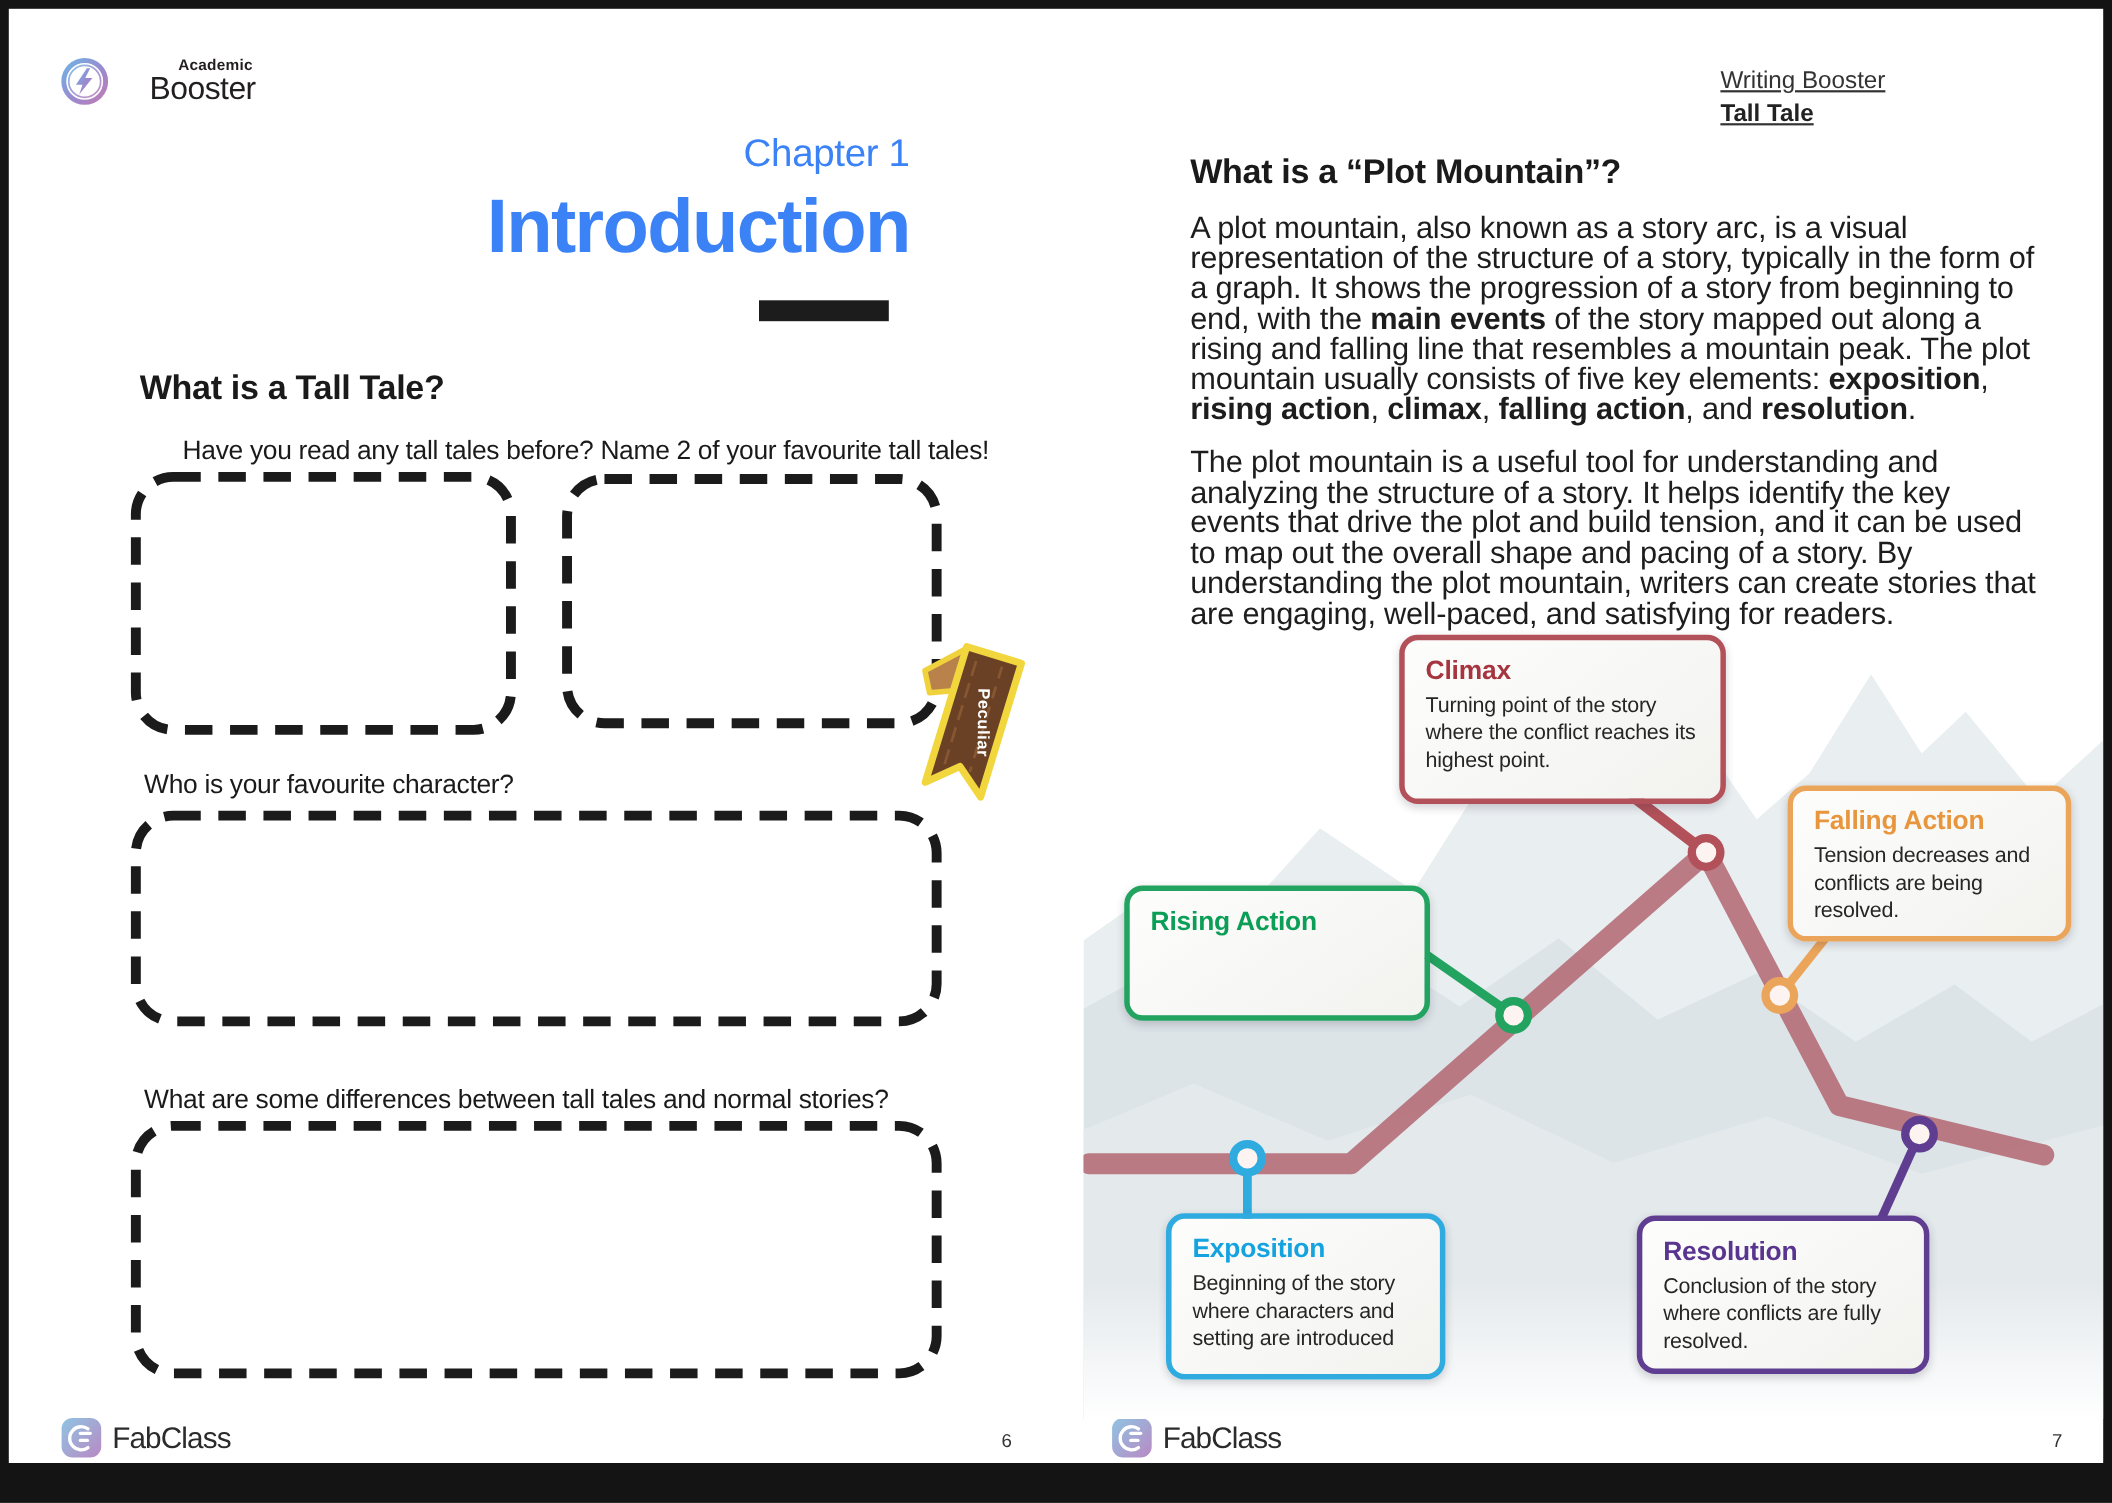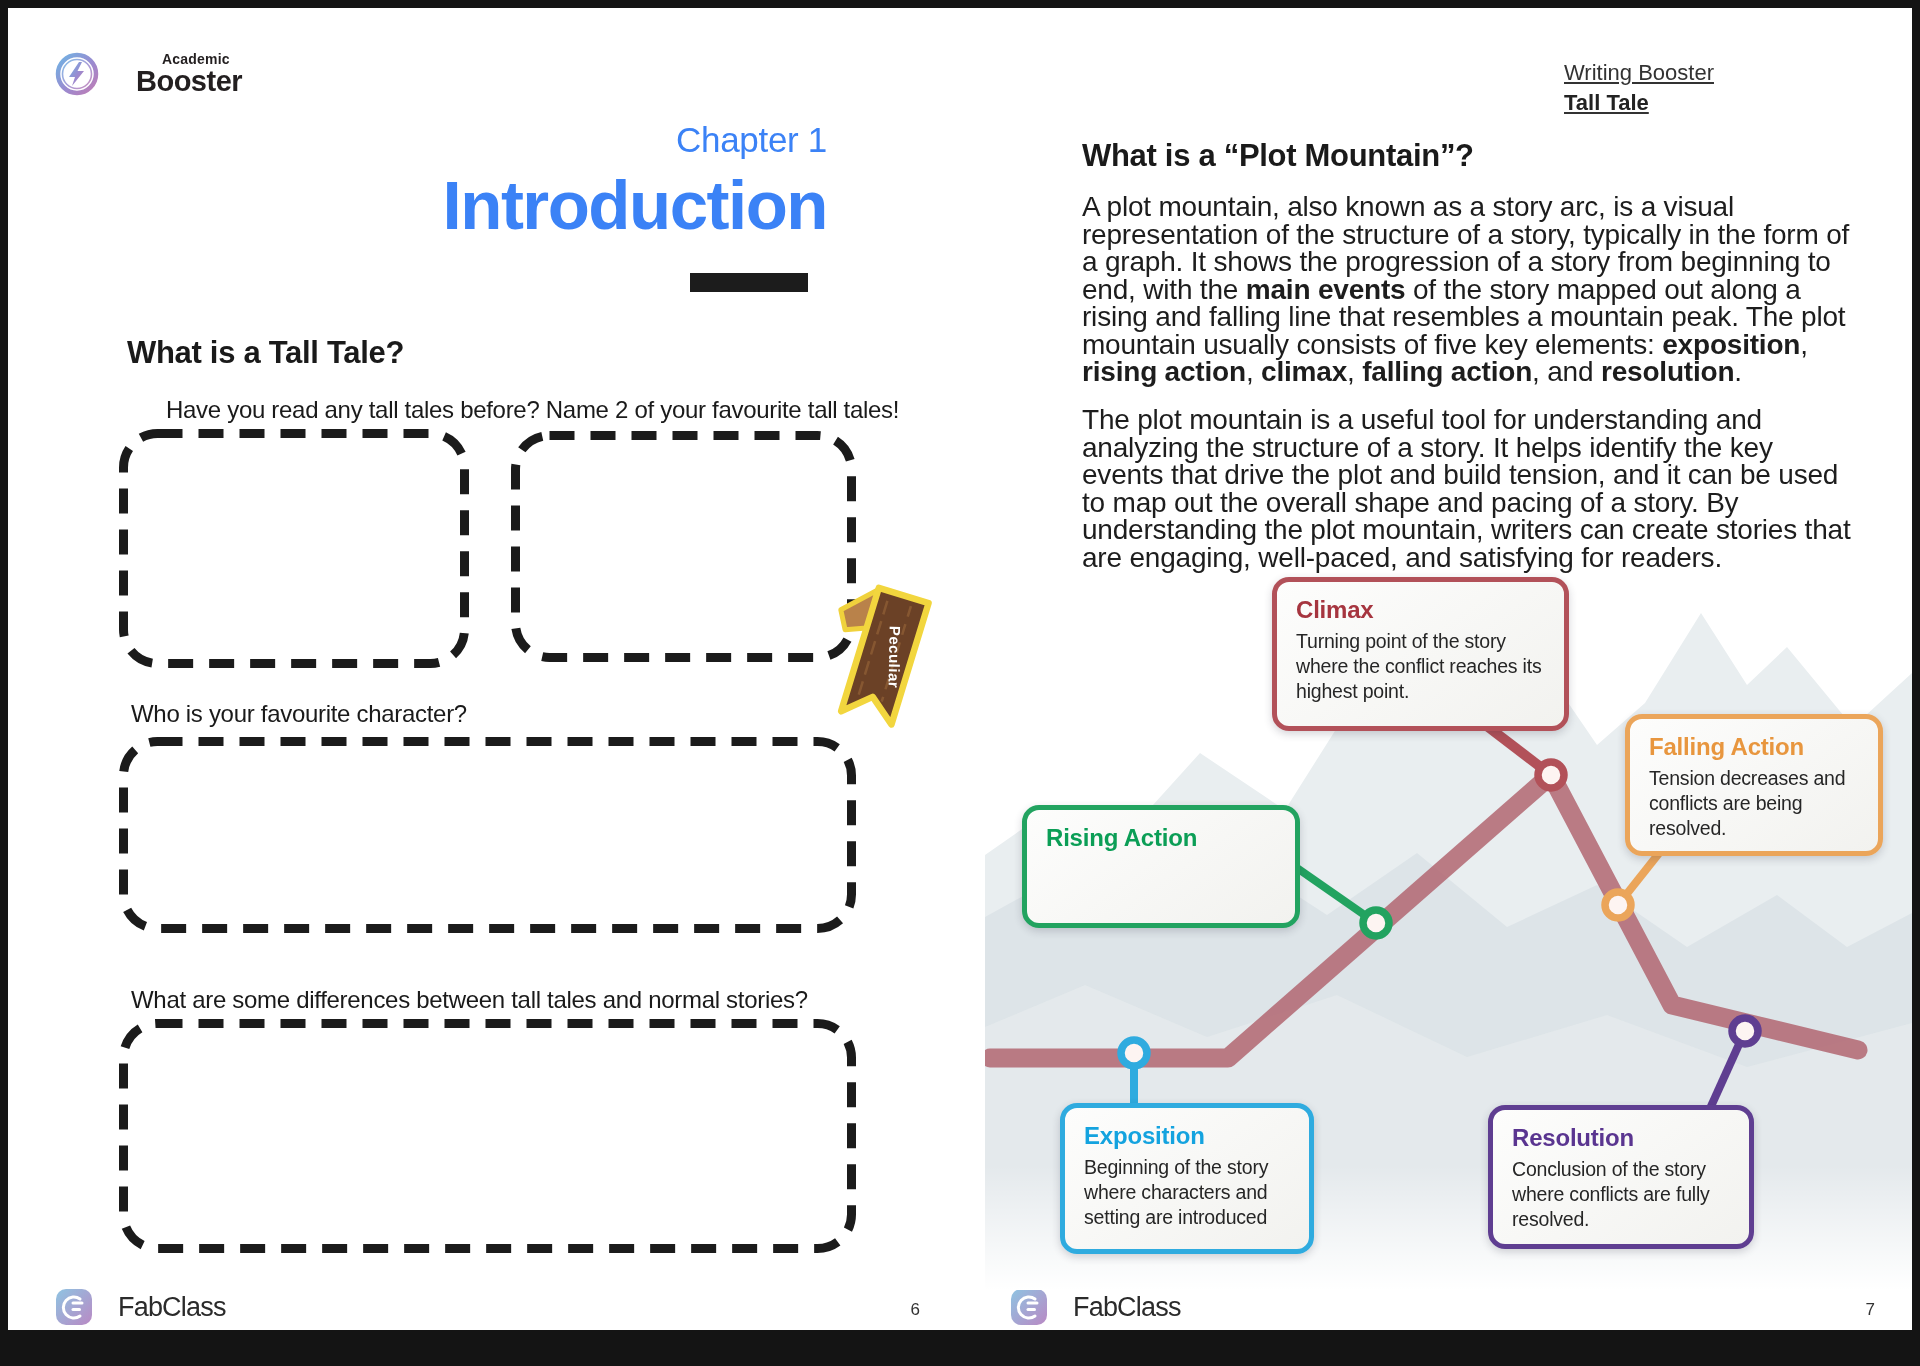--- a/index.html
+++ b/index.html
@@ -4,21 +4,21 @@
 <style>
   * { margin:0; padding:0; box-sizing:border-box; }
   html,body { width:1920px; height:1366px; background:#141414; font-family:"Liberation Sans", sans-serif; }
   .canvas { position:relative; width:1920px; height:1366px; background:#141414; overflow:hidden; }
   .sheet { position:absolute; left:8px; top:8px; width:1904px; height:1322px; background:#ffffff; }
 
   
   .ab-logo { position:absolute; left:55px; top:52px; display:flex; align-items:flex-start;gap:29px; }
   .ab-text { margin-left:8px; line-height:1; }
   .ab-text .small { font-size:14px; font-weight:bold; color:#231f20; letter-spacing:.2px; margin-left:26px; }
-  .ab-text .big { font-size:29px; font-weight:bold; color:#231f20; letter-spacing:-0.5px; margin-top:1px; }
+  .ab-text .big { font-size:29px; font-weight:normal; color:#231f20; letter-spacing:-0.5px; margin-top:1px; }
   .doc-ref { position:absolute; left:1564px; top:58px; width:300px; color:#333; font-size:22px; line-height:1.35;text-decoration:underline; }
   .doc-ref .bold { font-weight:bold; color:#222; }
 
   
   .chapter-block { position:absolute; left:300px; top:120px; width:527px; text-align:right; color:#3b82f6; }
   .chapter-label { font-size:35px; font-weight:400; letter-spacing:-0.3px; }
   .chapter-title { font-size:69px; font-weight:bold; letter-spacing:-1.5px; margin-top:6px; }
   .title-bar { position:absolute; left:690px; top:273px; width:118px; height:19px; background:#1c1c1c; }
 
   .section-h { position:absolute; left:127px; top:335px; font-size:31px; font-weight:bold; color:#1a1a1a; letter-spacing:-0.3px; }
@@ -47,21 +47,21 @@
   .co-climax     { left:1272px; top:577px; width:297px; height:154px; }
   .co-falling    { left:1625px; top:714px; width:258px; height:142px; }
   .co-rising     { left:1022px; top:805px; width:278px; height:123px; }
   .co-exposition { left:1060px; top:1103px; width:254px; height:151px; }
   .co-resolution { left:1488px; top:1105px; width:266px; height:144px; }
 
   
   .ribbon { position:absolute; left:795px; top:570px; width:160px; height:185px; z-index:3; }
 
   
-  .footer-brand { position:absolute; display:flex; align-items:center;gap:16px; }
+  .footer-brand { position:absolute; display:flex; align-items:center; }
   .fb-left { left:55px; top:1288px; }
   .fb-right { left:1010px; top:1288px; }
   .fb-name { margin-left:9px; font-size:27px; color:#2b2b2b; letter-spacing:-0.8px; }
   .pageno { position:absolute; font-size:17px; color:#333; }
   .pn-left { left:880px; top:1300px; width:40px; text-align:right; }
   .pn-right { left:1835px; top:1300px; width:40px; text-align:right; }
 </style>
 </head>
 <body>
 

